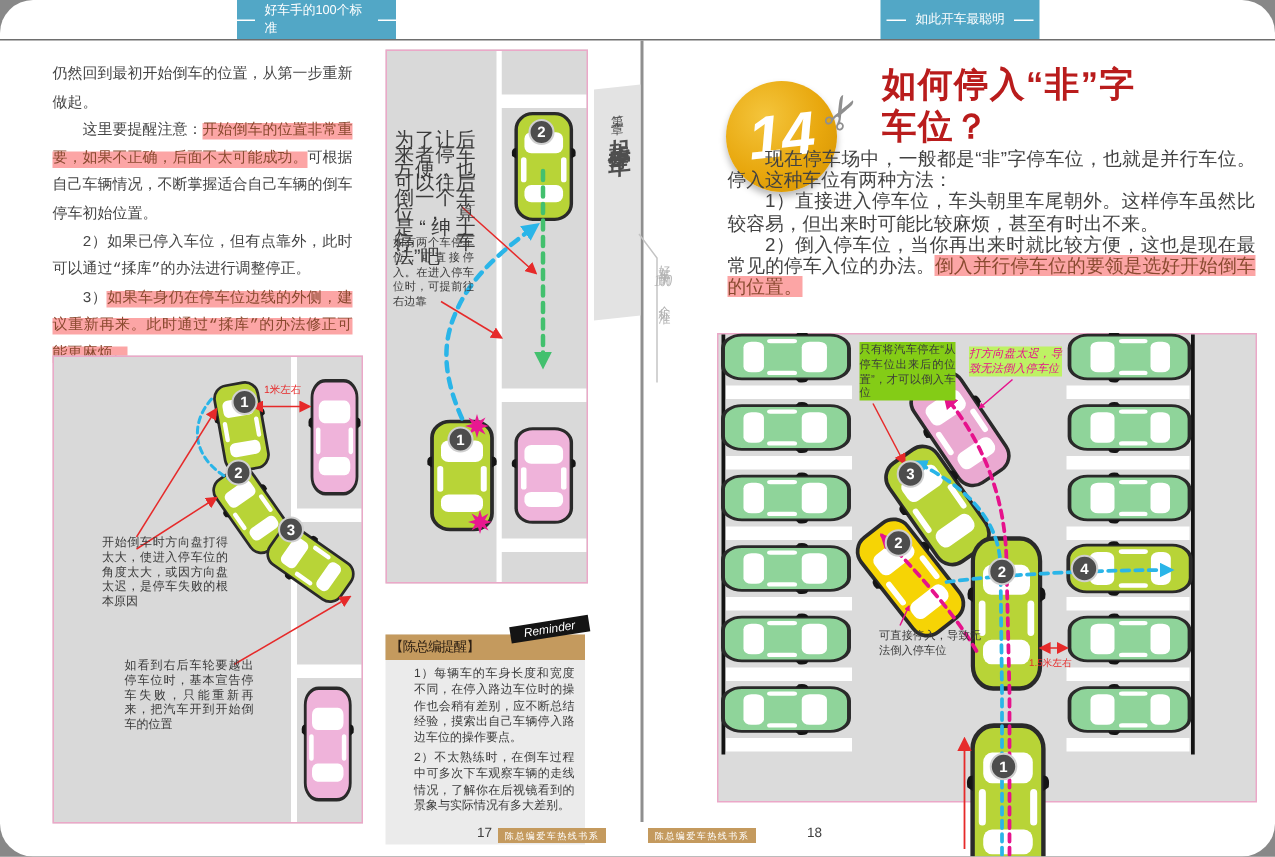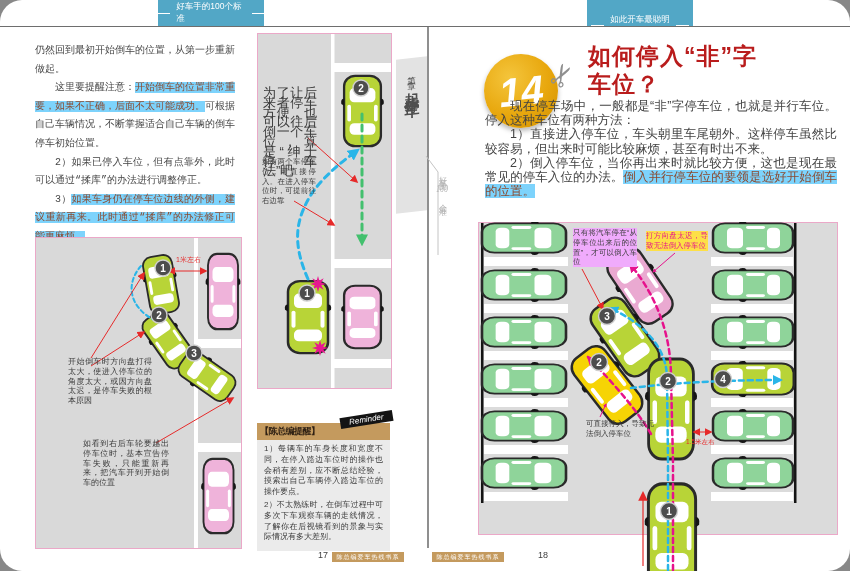--- a/index.html
+++ b/index.html
@@ -9,36 +9,36 @@
   
   .runhead{position:absolute;top:0;height:26px;background:#52a7c6;color:#fff;
            display:flex;align-items:center;justify-content:center;gap:6px;font-size:8.5px;width:106px;}
   .runhead .dash{width:13px;height:1px;background:#fff;}
   .toprule{position:absolute;top:26px;left:0;width:850px;height:1px;background:#6e6e6e;}
   
   .lbody{position:absolute;left:35px;top:42px;width:200px;font-size:10px;line-height:18.6px;
          text-align:justify;color:#454545;}
   .lbody p{margin:0;font-family:Liberation Mono, monospace;}
   .indent{text-indent:2em;}
-  .hl{background:#7dd3fc;color:#8a4a30;}
+  .hl{background:#fca5a5;color:#8a4a30;}
   
   .fig{position:absolute;border:1px solid #eba8c8;background:#d9d9d9;}
   .fig svg{position:absolute;left:0;top:0;}
   .note{position:absolute;font-size:8px;line-height:9.8px;color:#3a3a3a;text-align:justify;}
   .badge circle{fill:#4d4d4d;stroke:#cfcfcf;stroke-width:1.4;}
   .badge text{fill:#ffffff;font-size:10px;font-weight:bold;text-anchor:middle;
               font-family:"Liberation Sans",sans-serif;}
   .traj{fill:none;stroke-linecap:round;}
   
   .reminder{position:absolute;left:257px;top:423px;width:133px;background:#ebebeb;}
   .rem-head{position:relative;height:17px;background:#c49a5e;display:flex;align-items:center;}
-  .rem-title{font-size:9px;font-weight:bold;color:#2e2013;padding-left:3px;letter-spacing:-0.5px;}
+  .rem-title{font-size:9px;font-weight:normal;color:#2e2013;padding-left:3px;letter-spacing:-0.5px;}
   .rem-ribbon{position:absolute;right:-3px;top:-9px;background:#141414;color:#fff;
               font-size:8px;font-style:italic;padding:1px 9px;transform:rotate(-9deg);}
-  .rem-body{padding:4px 7px 6px 7px;font-size:8px;line-height:10.8px;color:#3c3c3c;text-align:justify;}
+  .rem-body{padding:4px 7px 18px 7px;font-size:8px;line-height:10.8px;color:#3c3c3c;text-align:justify;margin-left:12px;}
   .rem-body p{margin:0 0 2px 0;}
   
   .spineline{position:absolute;left:427px;top:27px;width:2px;height:521px;background:#8f8f8f;}
   .chaptab{position:absolute;left:396px;top:58px;width:31px;height:142px;background:#e3e3e3;
            transform:skewY(-6deg);display:flex;justify-content:center;align-items:flex-start;padding-top:12px;}
   .chaptab .vtx{writing-mode:vertical-rl;color:#4f4f4f;}
   .chapnum{font-size:8.5px;letter-spacing:2px;}
   .chapname{font-size:15px;font-weight:bold;letter-spacing:3px;}
   .seriesv{position:absolute;left:436px;top:170px;writing-mode:vertical-rl;color:#b3b3b3;
            font-size:8px;letter-spacing:2px;}
@@ -65,21 +65,21 @@
 </head>
 <body>
 
 <div class="page">
 
   <div class="runhead" style="left:158px;">
     <span class="dash"></span>
     <span>好车手的100个标准</span>
     <span class="dash"></span>
   </div>
-  <div class="runhead" style="left:587px;align-items:flex-end;">
+  <div class="runhead" style="left:587px;">
     <span class="dash"></span>
     <span>如此开车最聪明</span>
     <span class="dash"></span>
   </div>
   <div class="toprule"></div>
 
   <div class="lbody">
     <p><span>仍然回到最初开始倒车的位置，从第一步重新做起。</span></p>
     <p class="indent"><span>这里要提醒注意：</span><span class="hl">开始倒车的位置非常重要，如果不正确，后面不太可能成功。</span><span>可根据自己车辆情况，不断掌握适合自己车辆的倒车停车初始位置。</span></p>
     <p class="indent"><span>2）如果已停入车位，但有点靠外，此时可以通过“揉库”的办法进行调整停正。</span></p>
@@ -281,22 +281,22 @@
         </g>
       <g class="badge" transform="translate(129,94)">
         <circle r="8.5"></circle>
           <text y="3.5">3</text>
         </g>
       <g class="badge" transform="translate(245,157)">
         <circle r="8.5"></circle>
           <text y="3.5">4</text>
         </g>
     </svg>
-    <div class="note" style="left:95px;top:6px;width:64px;font-size:7.5px;background:#f0abfc;">只有将汽车停在“从停车位出来后的位置”，才可以倒入车位</div>
-    <div class="note" style="left:168px;top:9px;width:62px;font-size:7.5px;color:#e6128c;background:#fde047;">打方向盘太迟，导致无法倒入停车位</div>
+    <div class="note" style="left:95px;top:6px;width:64px;font-size:7.5px;background:#84cc16;">只有将汽车停在“从停车位出来后的位置”，才可以倒入车位</div>
+    <div class="note" style="left:168px;top:9px;width:62px;font-size:7.5px;color:#e6128c;background:#bef264;font-style:italic;">打方向盘太迟，导致无法倒入停车位</div>
     <div class="note" style="left:108px;top:197px;width:68px;font-size:7.5px;">可直接停入，导致无法倒入停车位</div>
   </div>
 
   <div class="pagenum" style="left:318px;">17</div>
   <div class="footbar" style="left:332px;">陈总编爱车热线书系</div>
   <div class="footbar" style="left:432px;">陈总编爱车热线书系</div>
   <div class="pagenum" style="left:538px;text-align:center;">18</div>
 
 </div>
 

